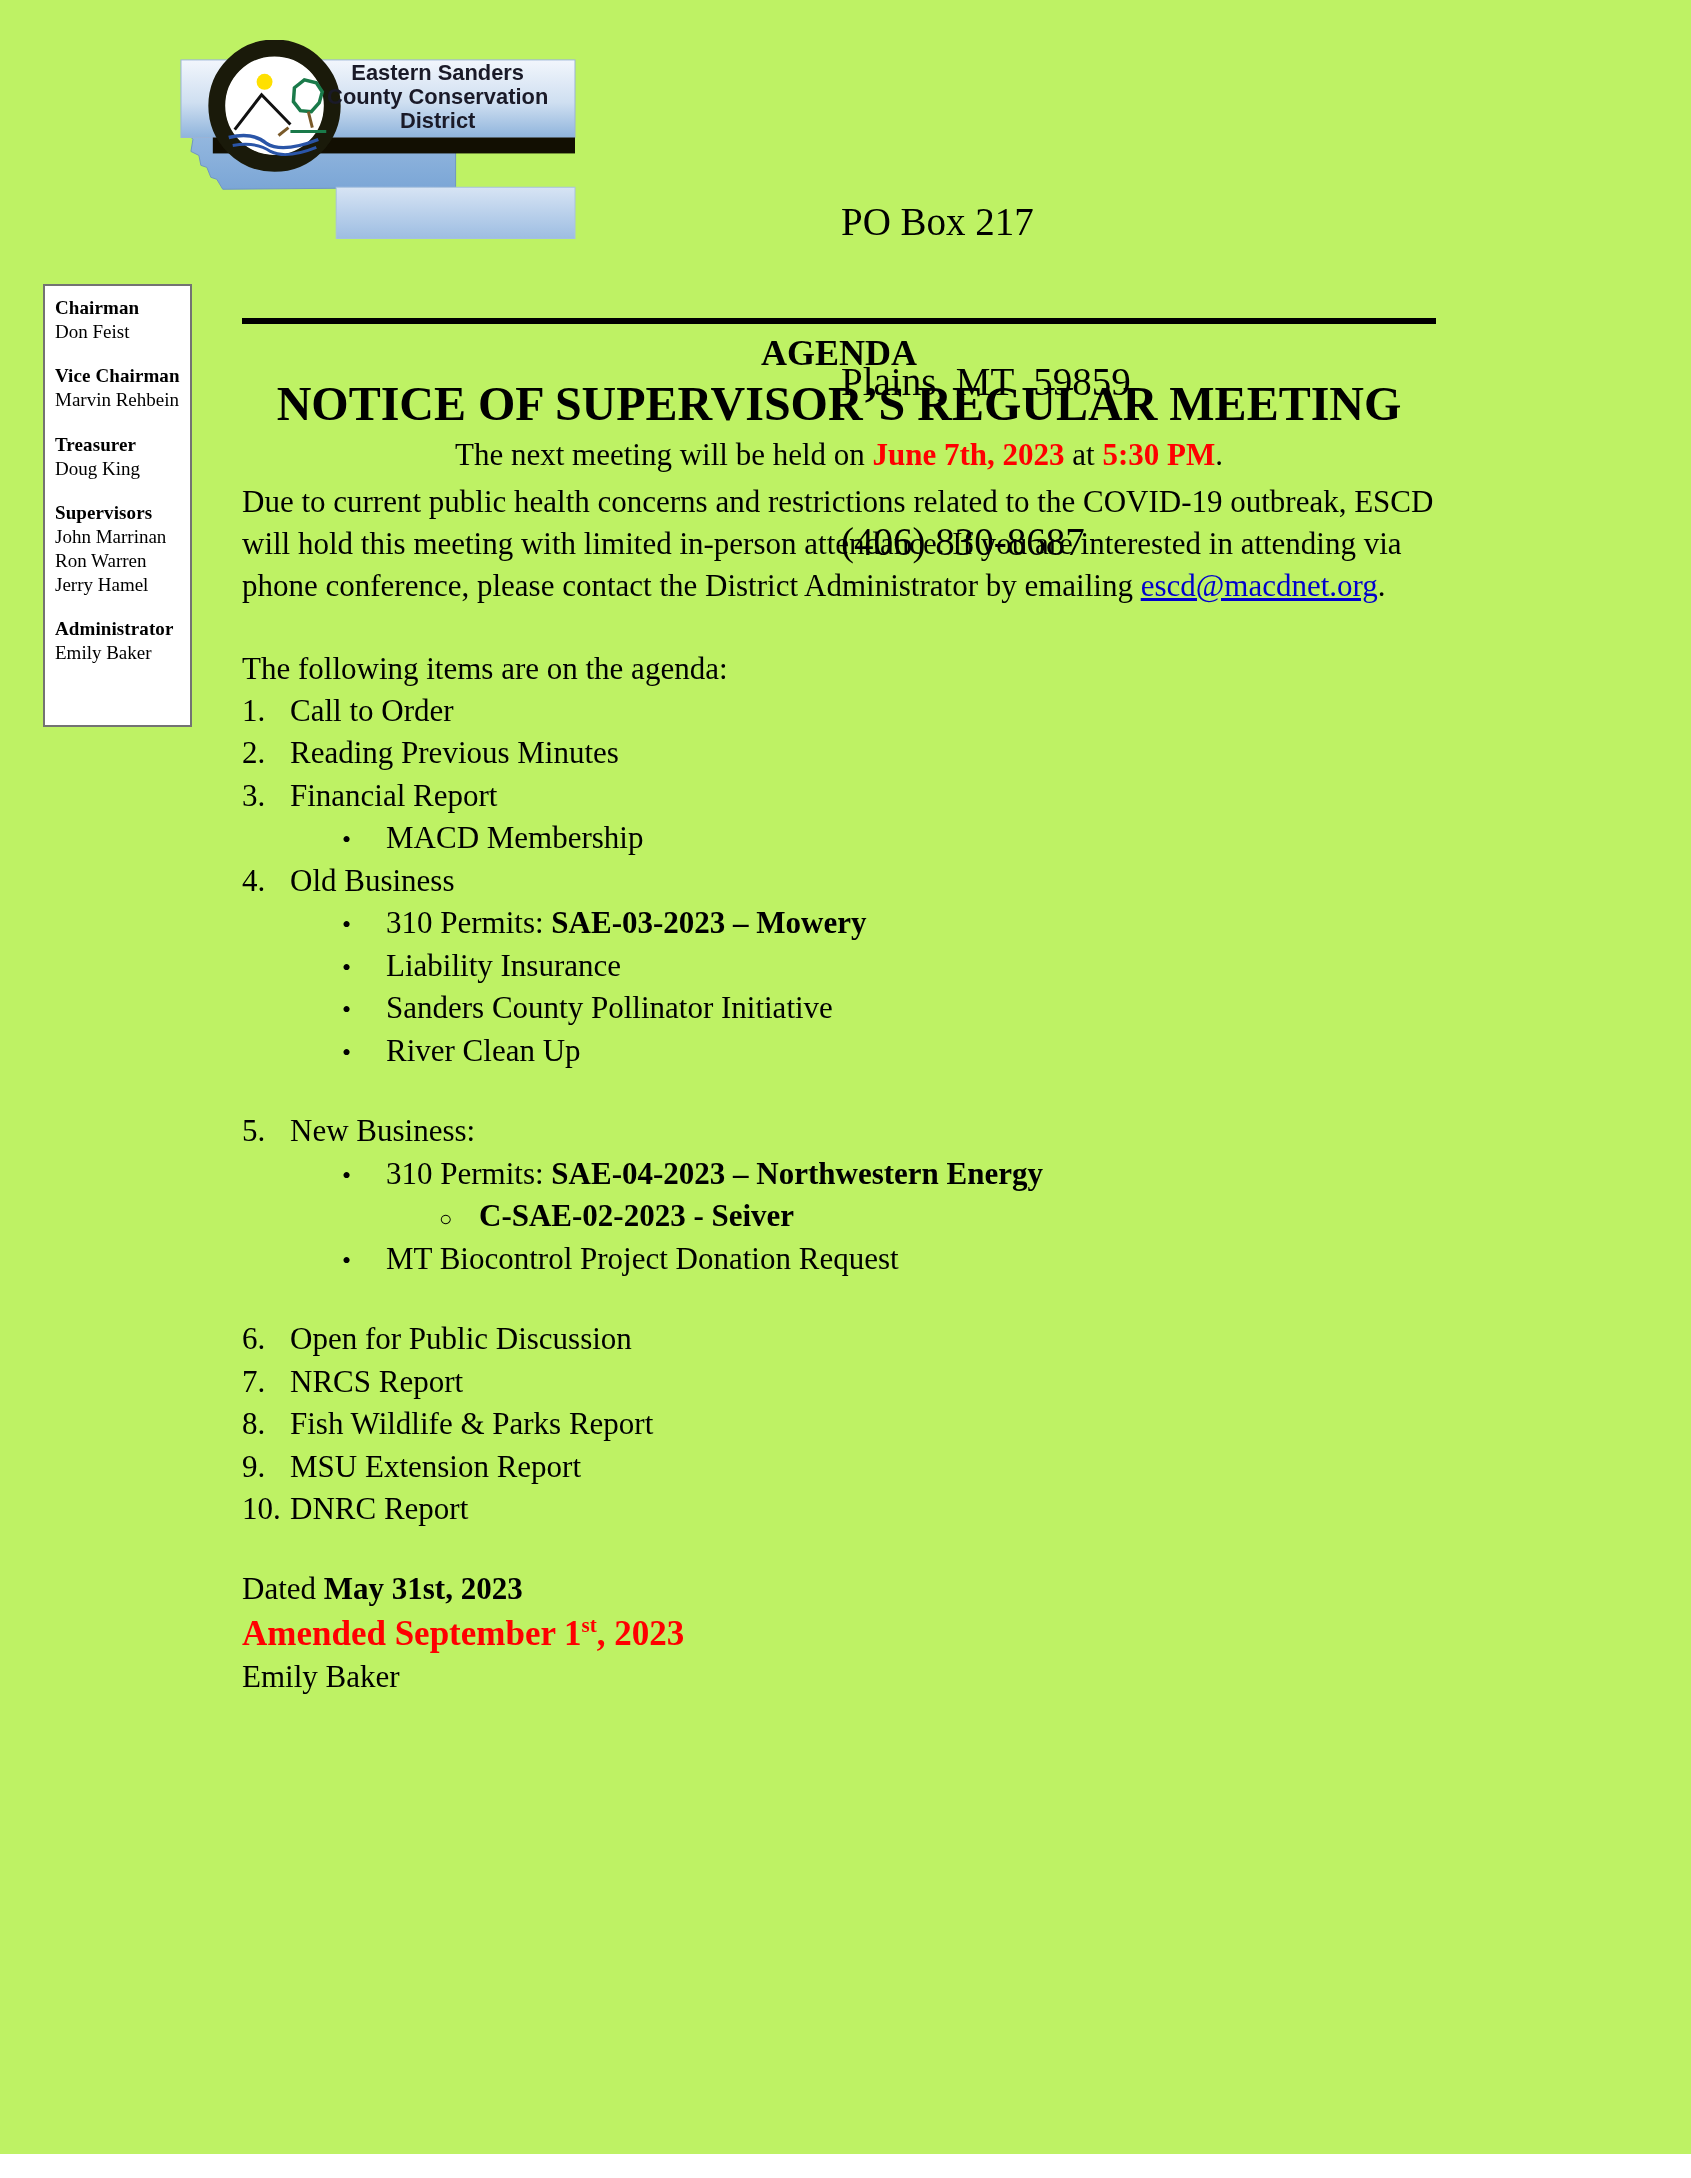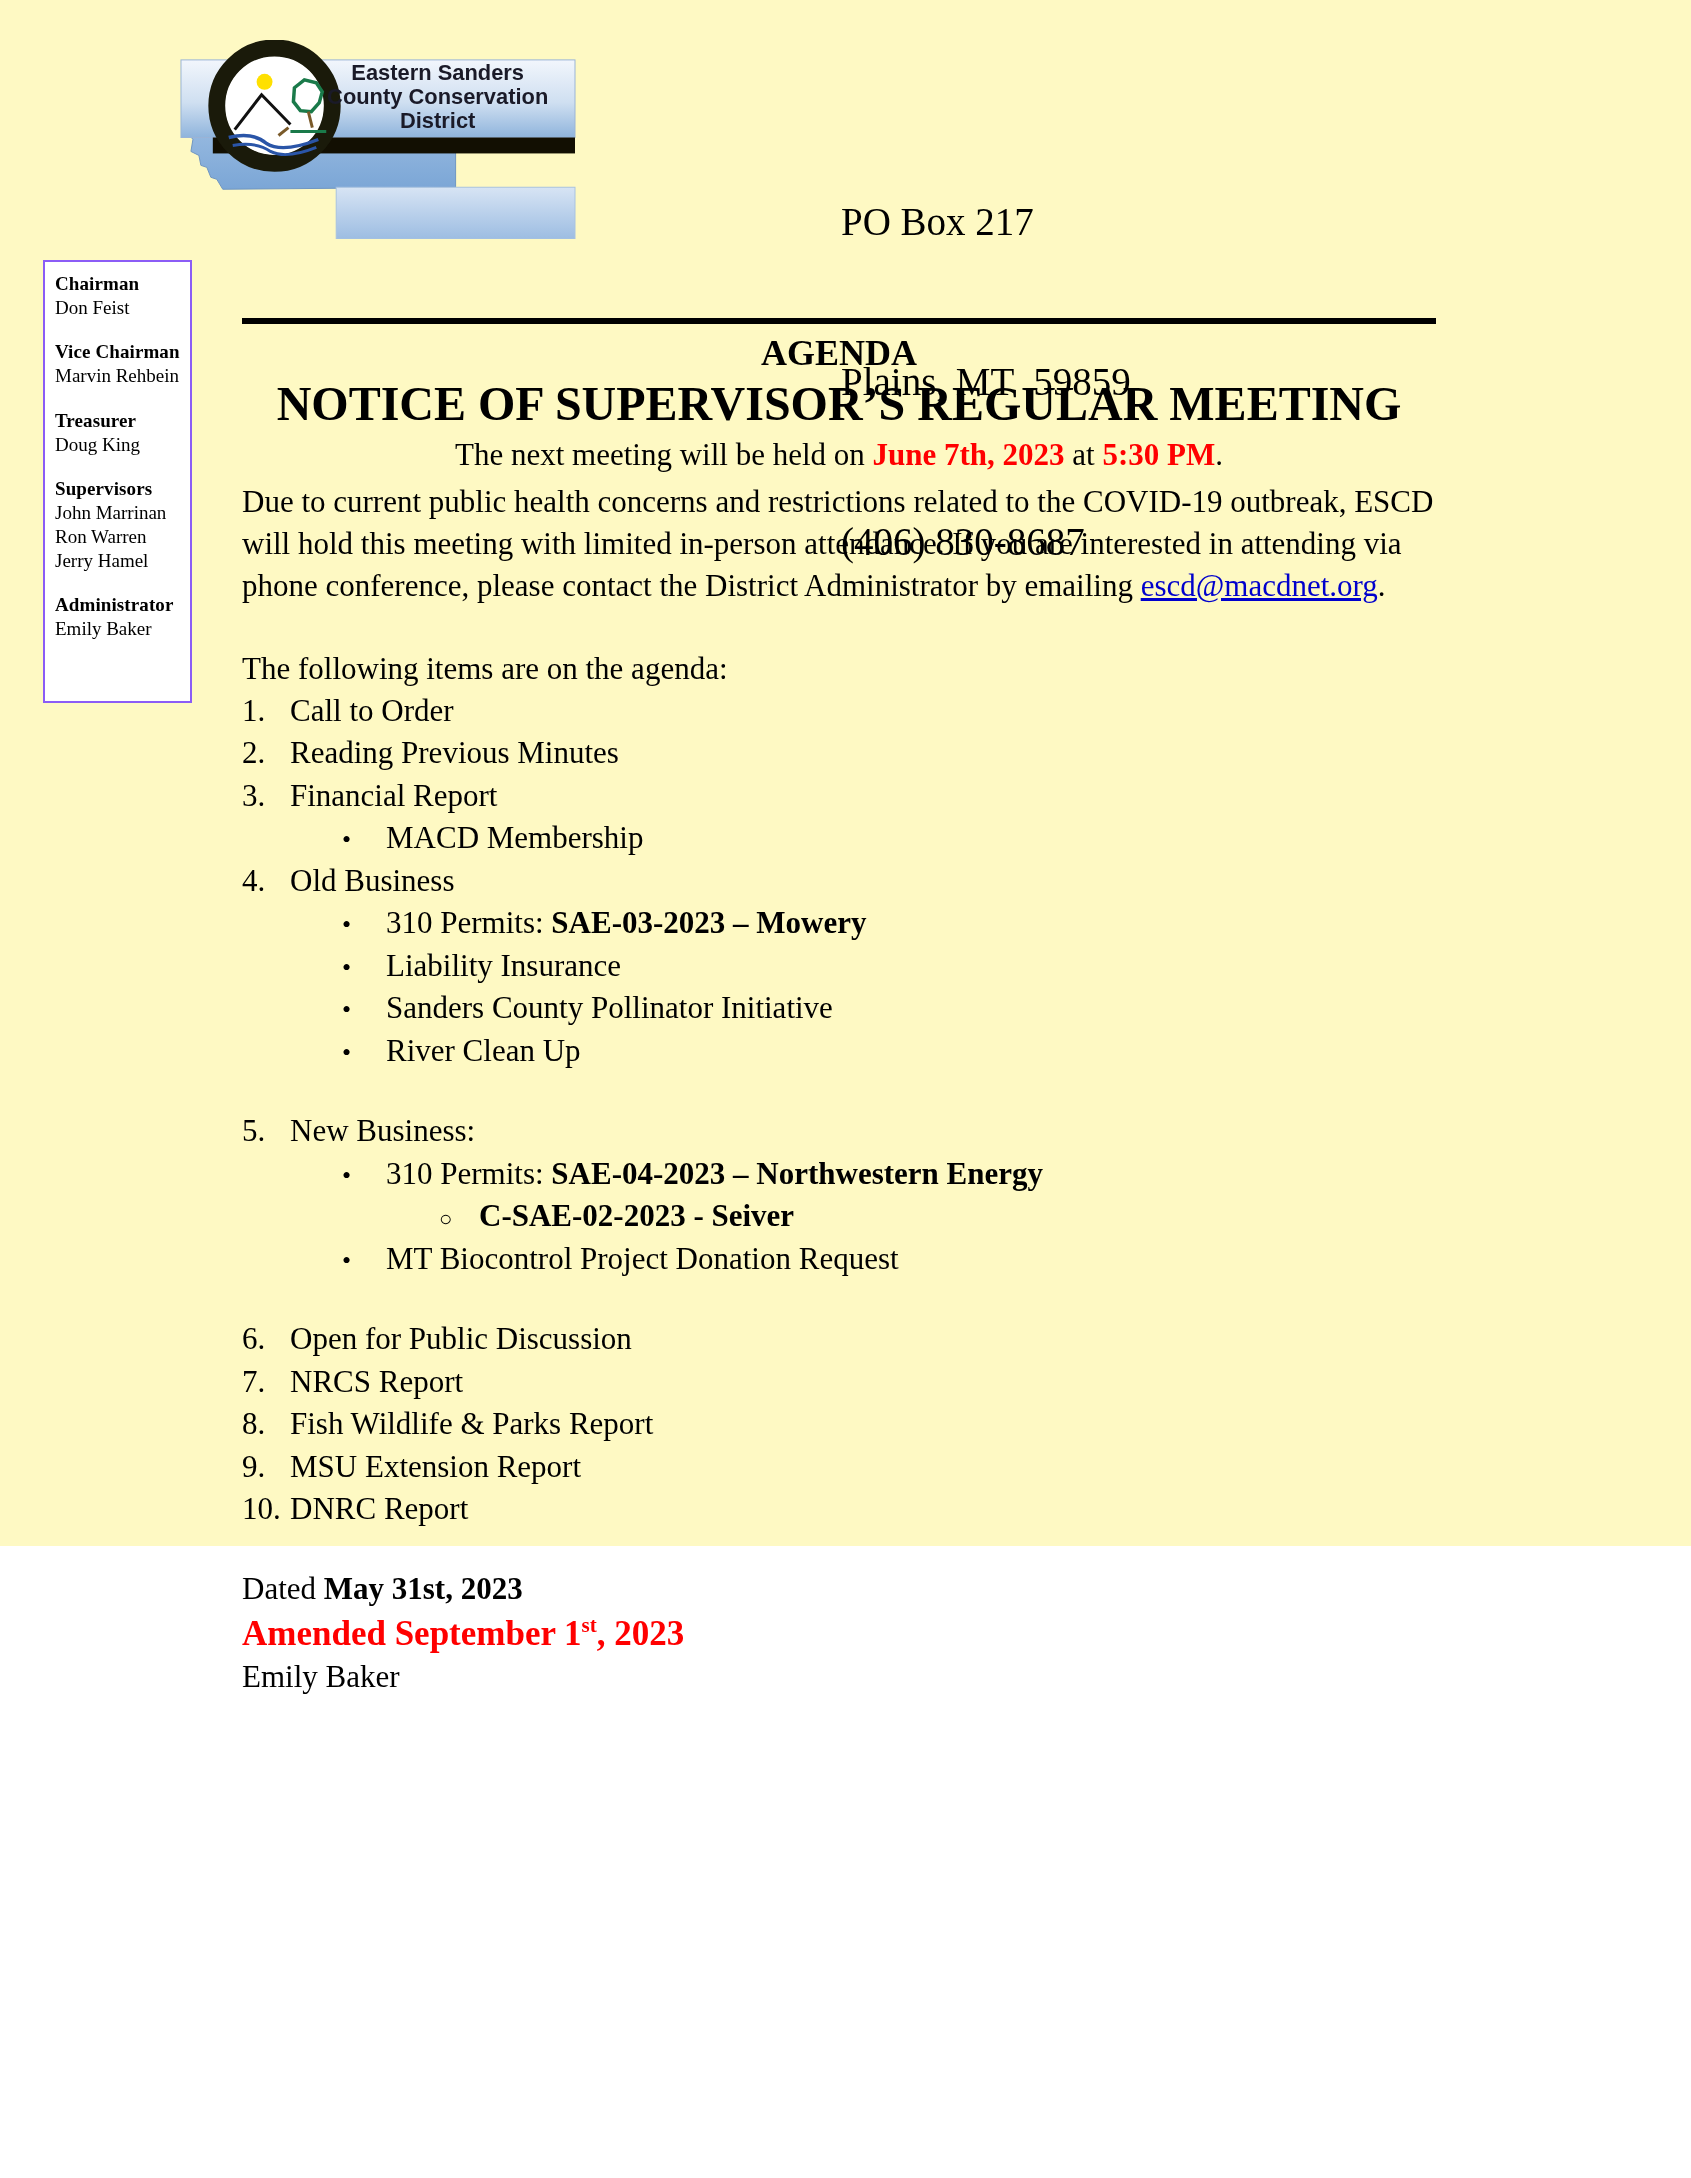--- a/index.html
+++ b/index.html
@@ -12,22 +12,22 @@
     height: 2178px;
     position: relative;
     font-family: "Liberation Serif", "DejaVu Serif", serif;
     color: #000000;
     overflow: hidden;
   }
 
   .page {
     position: relative;
     width: 1692px;
-    height: 1546px;
-    background: #fef9c3;
+    height: 2154px;
+    background: #bef264;
   }
 
   
   .logo-block {
     position: absolute;
     left: 167px;
     top: 40px;
     width: 418px;
     height: 199px;
   }
@@ -43,24 +43,24 @@
     line-height: 1.37;
     color: #000;
     white-space: pre;
   }
   .address-line { white-space: pre; }
 
   
   .sidebar-box {
     position: absolute;
     left: 43px;
-    top: 260px;
+    top: 284px;
     width: 149px;
     height: 443px;
-    border: 2px solid #8b5cf6;
+    border: 2px solid #737373;
     background: #ffffff;
     box-sizing: border-box;
     padding: 10px 0 0 10px;
   }
   .sb-role {
     font-weight: bold;
     font-size: 19px;
     line-height: 1.27;
     letter-spacing: 0.1px;
   }

